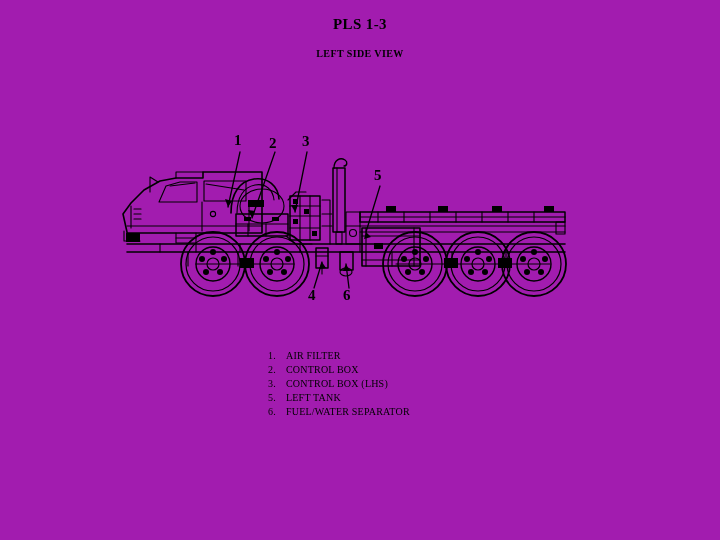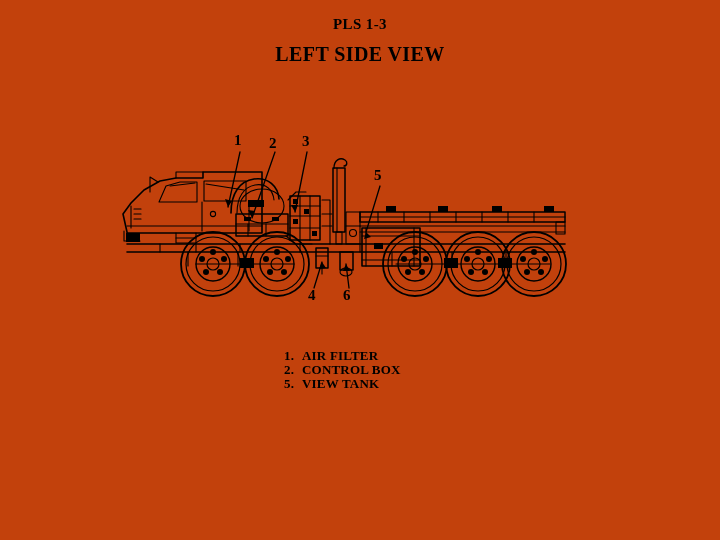--- a/index.html
+++ b/index.html
@@ -4,61 +4,61 @@
 <style>
   html, body {
     margin: 0;
     padding: 0;
     background: #ffffff;
   }
   #page {
     position: relative;
     width: 720px;
     height: 540px;
-    background: #c2410c;
+    background: #a21caf;
     overflow: hidden;
     font-family: "Liberation Serif", "DejaVu Serif", serif;
     color: #000000;
   }
   
   .title-block {
     position: absolute;
     left: 0;
     top: 14px;
     width: 720px;
     text-align: center;
   }
   .title-line1 {
     font-size: 15px;
     font-weight: bold;
     letter-spacing: 0.4px;
     line-height: 20px;
   }
   .title-line2 {
-    font-size: 20px;
+    font-size: 10px;
     font-weight: bold;
     letter-spacing: 0.4px;
     line-height: 20px;
     margin-top: 10px;
   }
   
   #drawing {
     position: absolute;
     left: 0;
     top: 0;
     width: 720px;
     height: 540px;
   }
   
   .legend {
     position: absolute;
-    left: 284px;
+    left: 268px;
     top: 349px;
-    font-size: 13px;
-    font-weight: bold;
+    font-size: 10px;
+    font-weight: normal;
     line-height: 14px;
     letter-spacing: 0.2px;
     white-space: nowrap;
   }
   .legend-row {
     display: block;
     height: 14px;
   }
   .legend-num {
     display: inline-block;
@@ -295,17 +295,23 @@
   <div class="callout" style="left:343px; top:288px;">6</div>
 
   <div class="legend">
     <span class="legend-row">
       <span class="legend-num">1.</span><span class="legend-label">AIR FILTER</span>
     </span>
     <span class="legend-row">
       <span class="legend-num">2.</span><span class="legend-label">CONTROL BOX</span>
     </span>
     <span class="legend-row">
-      <span class="legend-num">5.</span><span class="legend-label">VIEW TANK</span>
+      <span class="legend-num">3.</span><span class="legend-label">CONTROL BOX (LHS)</span>
+    </span>
+    <span class="legend-row">
+      <span class="legend-num">5.</span><span class="legend-label">LEFT TANK</span>
+    </span>
+    <span class="legend-row">
+      <span class="legend-num">6.</span><span class="legend-label">FUEL/WATER SEPARATOR</span>
     </span>
   </div>
 
 </div>
 
 </body></html>

